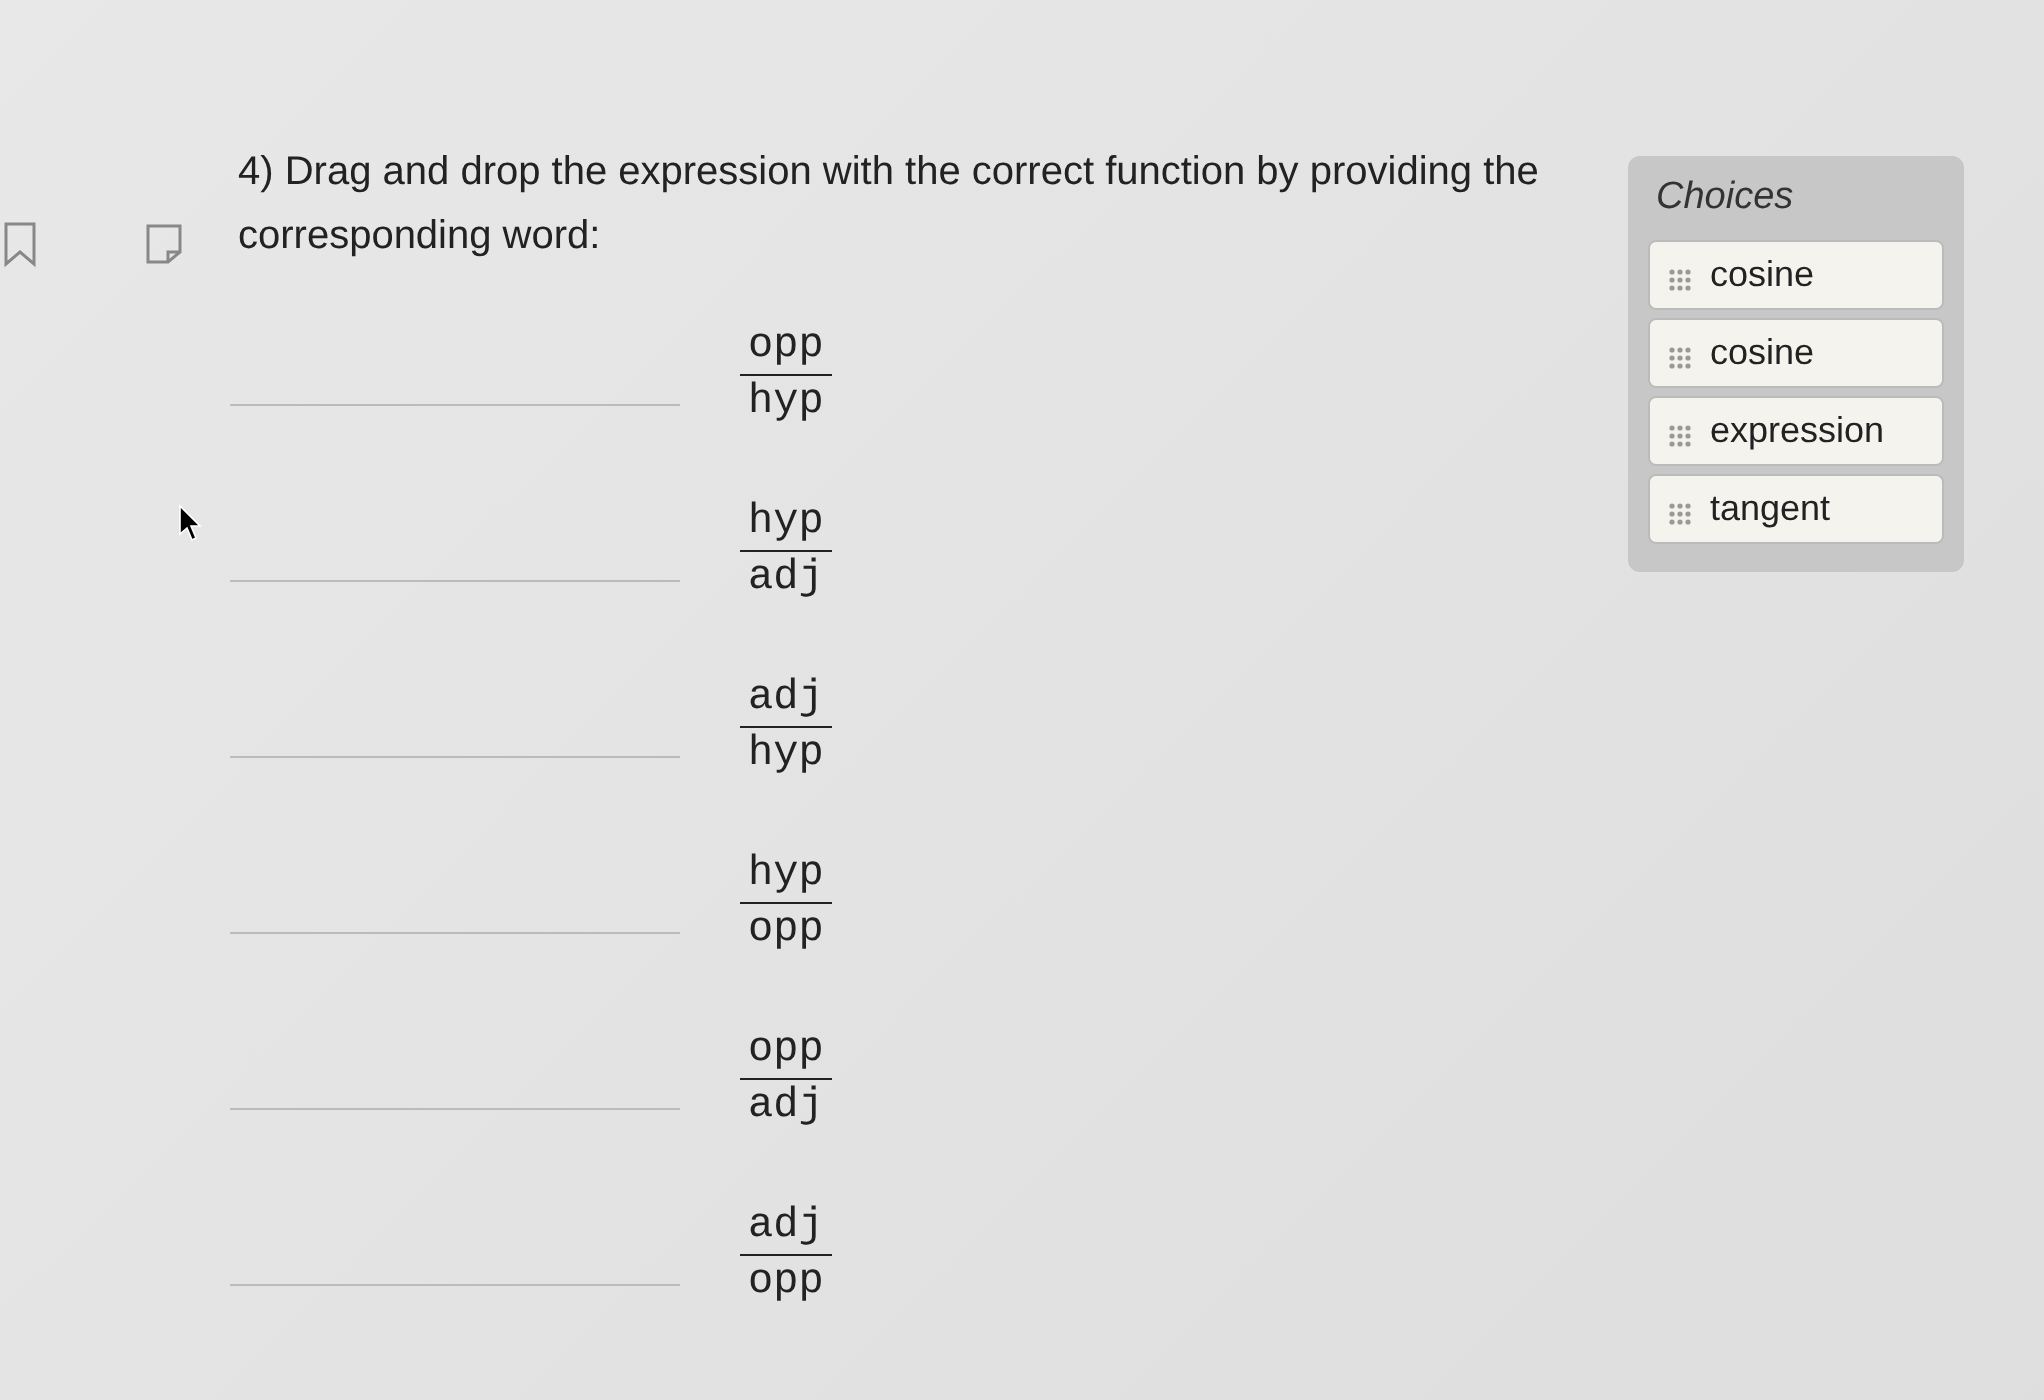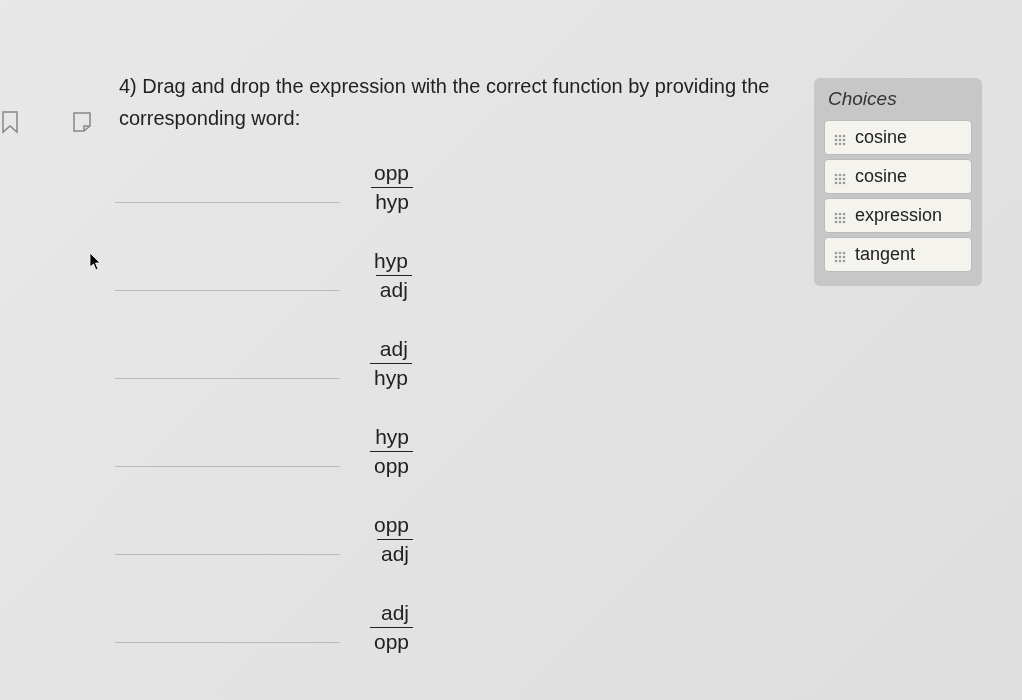--- a/index.html
+++ b/index.html
@@ -55,22 +55,22 @@
     }
     .drop-target {
       width: 225px;
       border-bottom: 1px solid #bbb;
       height: 30px;
       margin-right: 30px;
     }
     .fraction {
       display: inline-flex;
       flex-direction: column;
-      align-items: flex-end;
-      font-family: Liberation Sans, sans-serif;
+      align-items: center;
+      font-family: Liberation Mono, monospace;
       font-size: 21px;
       color: #222;
     }
     .fraction .num {
       padding: 0 4px 2px 4px;
     }
     .fraction .den {
       border-top: 1.5px solid #222;
       padding: 2px 4px 0 4px;
     }

